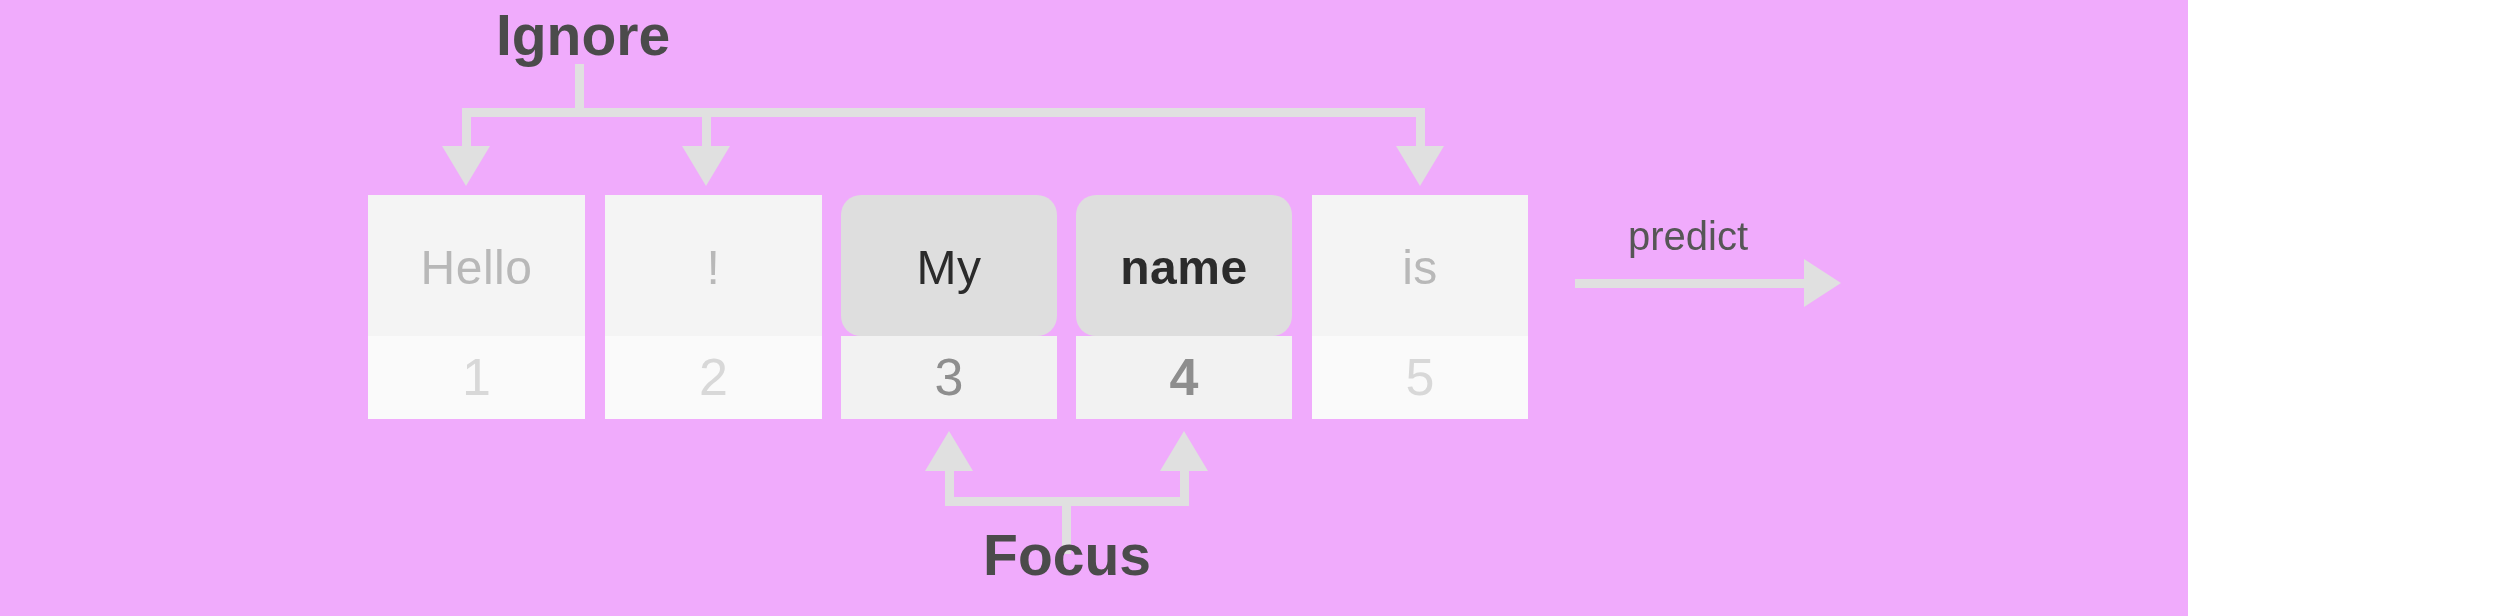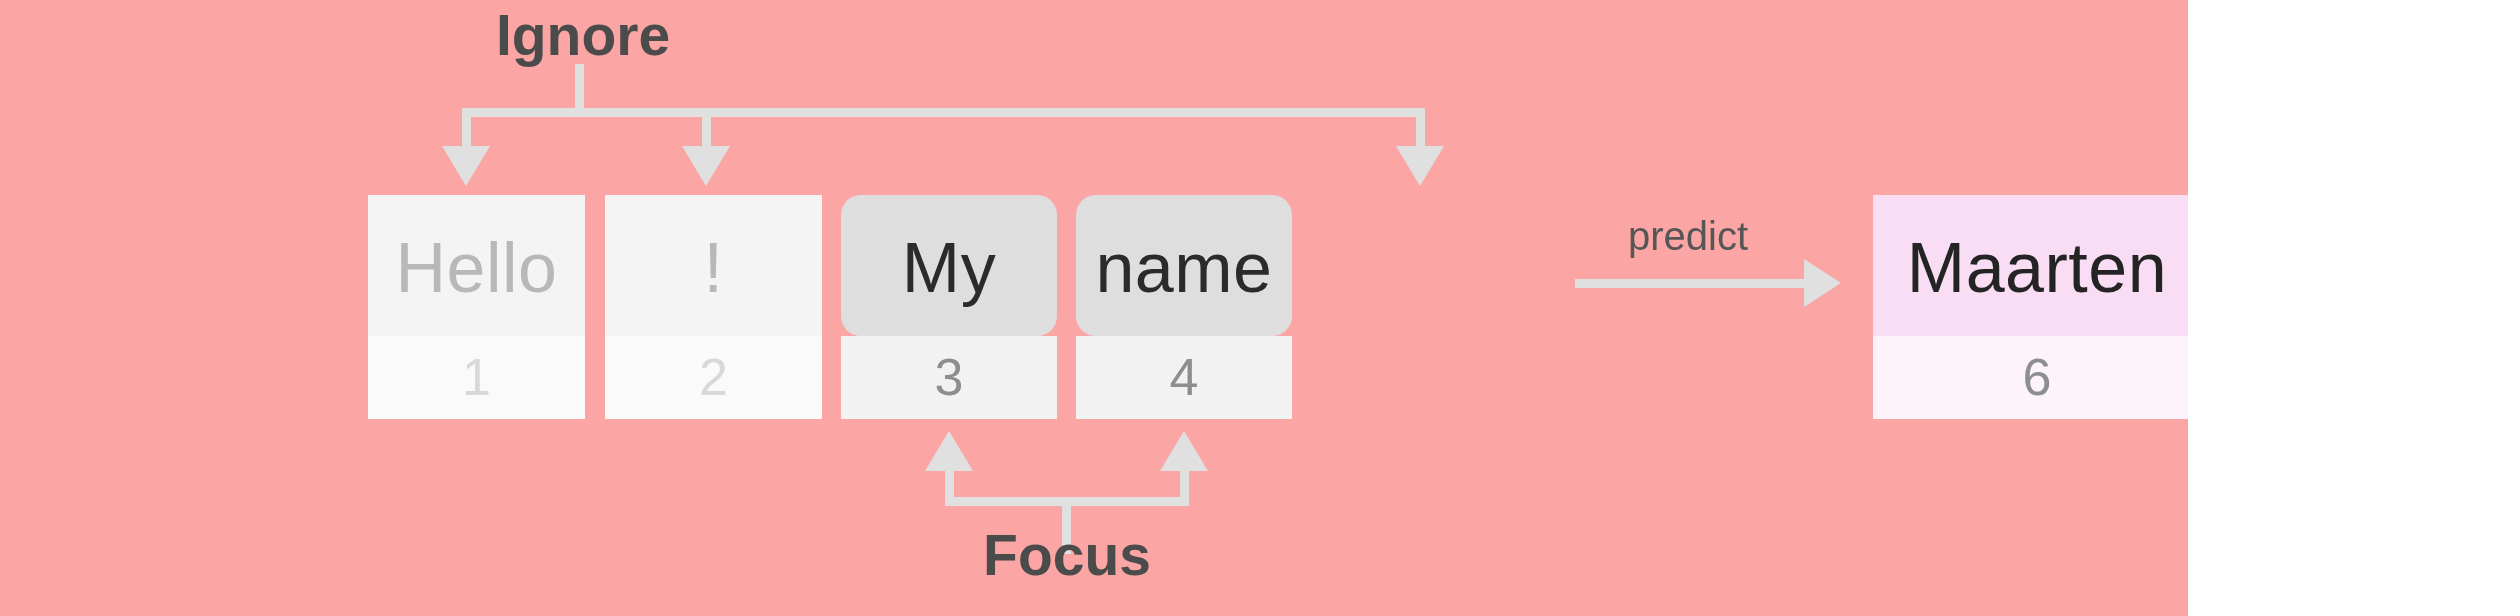--- a/index.html
+++ b/index.html
@@ -1,31 +1,31 @@
 <!DOCTYPE html>
 <html><head>
 <meta charset="utf-8">
 <style>
   html, body { margin: 0; padding: 0; background: #ffffff; }
   .canvas {
     position: relative;
     width: 2188px;
     height: 616px;
-    background: #fca5a5;
+    background: #f0abfc;
     overflow: hidden;
     font-family: "Liberation Sans", "DejaVu Sans", sans-serif;
   }
 
   
   .tok-col { position: absolute; top: 195px; }
   .tok-word {
     height: 141px;
     line-height: 146px;
     text-align: center;
-    font-size: 70px;
+    font-size: 48px;
     letter-spacing: 0.5px;
   }
   .tok-idx {
     height: 83px;
     line-height: 83px;
     text-align: center;
     font-size: 52px;
   }
   .state-ignore .tok-word { background: #f4f4f4; color: #b8b8b8; }
   .state-ignore .tok-idx  { background: #fafafa; color: #d8d8d8; }
@@ -105,30 +105,30 @@
   <div class="tok-col state-ignore" style="left:605px; width:217px;">
     <div class="tok-word">!</div>
     <div class="tok-idx">2</div>
   </div>
 
   <div class="tok-col state-focus" style="left:841px; width:216px;">
     <div class="tok-word">My</div>
     <div class="tok-idx">3</div>
   </div>
 
-  <div class="tok-col state-focus" style="left:1076px; width:216px;">
+  <div class="tok-col state-focus" style="left:1076px; width:216px;font-weight:bold;">
     <div class="tok-word">name</div>
     <div class="tok-idx">4</div>
   </div>
 
+  <div class="tok-col state-ignore" style="left:1312px; width:216px;">
+    <div class="tok-word">is</div>
+    <div class="tok-idx">5</div>
+  </div>
 
-  <div class="tok-col state-predicted" style="left:1873px; width:328px;">
-    <div class="tok-word">Maarten</div>
-    <div class="tok-idx">6</div>
-  </div>
 
   <div class="predict-label">predict</div>
   <div>
     <div class="line" style="left:1575px; top:279px; width:232px; height:9px;"></div>
     <div class="arrow-right-head" style="left:1804px; top:259px;"></div>
   </div>
 
   <div>
 
     <div class="arrow-up" style="left:925px; top:431px;"></div>

